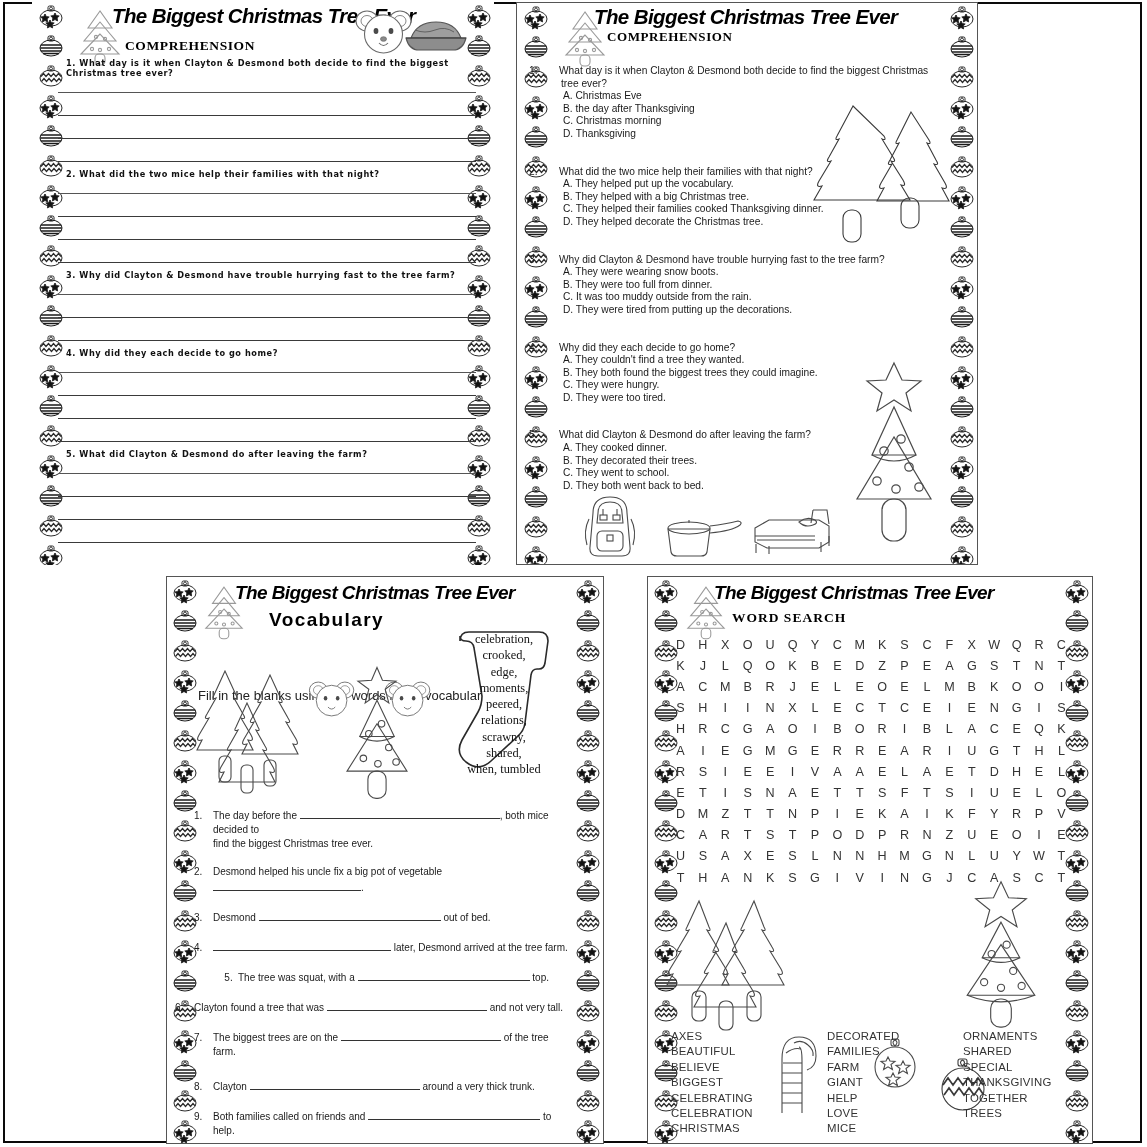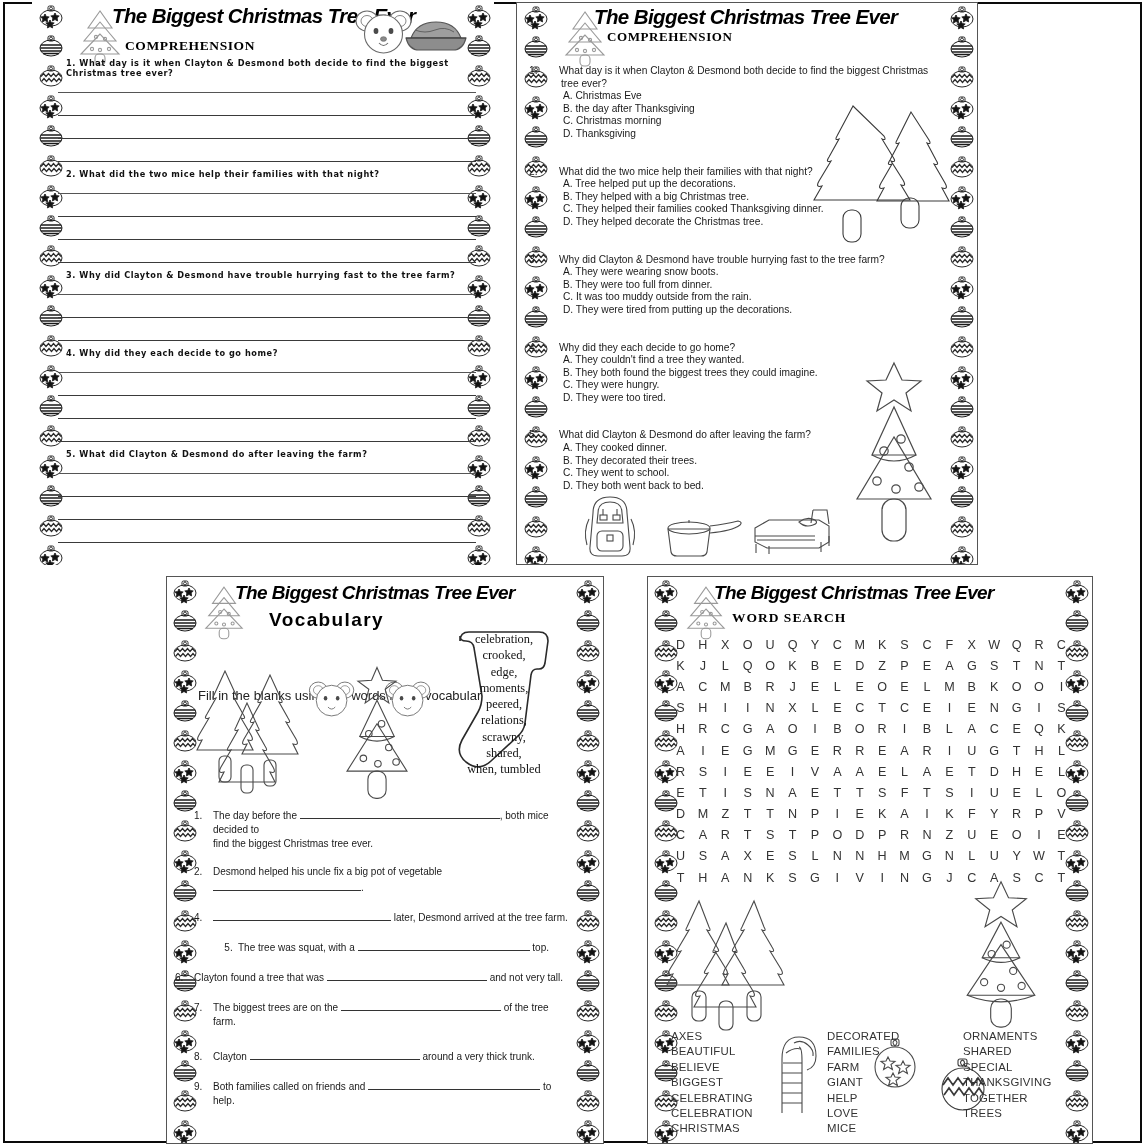--- a/index.html
+++ b/index.html
@@ -1070,21 +1070,21 @@
       <div class="choice">A. Christmas Eve</div>
       <div class="choice">B. the day after Thanksgiving</div>
       <div class="choice">C. Christmas morning</div>
       <div class="choice">D. Thanksgiving</div>
     </div>
 
     <div class="mc" style="margin-top:25px;width:290px;">
       <div style="padding-left:16px;text-indent:-16px;">
         <span class="qnum">2.</span><span>What did the two mice help their families with that night?</span>
       </div>
-      <div class="choice" style="white-space:nowrap;">A. Tree helped put up the decorations.</div>
+      <div class="choice" style="white-space:nowrap;">A. They helped put up the vocabulary.</div>
       <div class="choice" style="white-space:nowrap;">B. They helped with a big Christmas tree.</div>
       <div class="choice" style="white-space:nowrap;">C. They helped their families cooked Thanksgiving dinner.</div>
       <div class="choice" style="white-space:nowrap;">D. They helped decorate the Christmas tree.</div>
     </div>
 
     <div class="mc" style="margin-top:25px;">
       <div style="padding-left:16px;text-indent:-16px;white-space:nowrap;">
         <span class="qnum">3.</span><span>Why did Clayton &amp; Desmond have trouble hurrying fast to the tree farm?</span>
       </div>
       <div class="choice">A. They were wearing snow boots.</div>
@@ -1679,20 +1679,24 @@
       <span style="display:inline-block;width:19px;text-indent:0;">1.</span><span>The day before the</span>
       <span class="blank" style="width:200px;"></span><span>, both mice decided to</span>
       <div style="text-indent:0;padding-left:0;">find the biggest Christmas tree ever.</div>
     </div>
 
     <div class="vocab-line" style="margin-top:14px;padding-left:19px;text-indent:-19px;">
       <span style="display:inline-block;width:19px;text-indent:0;">2.</span><span>Desmond helped his uncle fix a big pot of vegetable</span>
       <span class="blank" style="width:148px;"></span><span>.</span>
     </div>
 
+    <div class="vocab-line" style="margin-top:14px;padding-left:19px;text-indent:-19px;">
+      <span style="display:inline-block;width:19px;text-indent:0;">3.</span><span>Desmond</span>
+      <span class="blank" style="width:182px;"></span> <span>out of bed.</span>
+    </div>
 
     <div class="vocab-line" style="margin-top:14px;padding-left:19px;text-indent:-19px;">
       <span style="display:inline-block;width:19px;text-indent:0;">4.</span><span class="blank" style="width:178px;"></span> <span>later, Desmond arrived at the tree farm.</span>
     </div>
 
     <div class="vocab-line" style="margin-top:14px;padding-left:19px;text-indent:-19px;text-align:center;">
       <span style="display:inline-block;width:19px;text-indent:0;">5.</span><span>The tree was squat, with a</span>
       <span class="blank" style="width:172px;"></span> <span>top.</span>
     </div>
 

